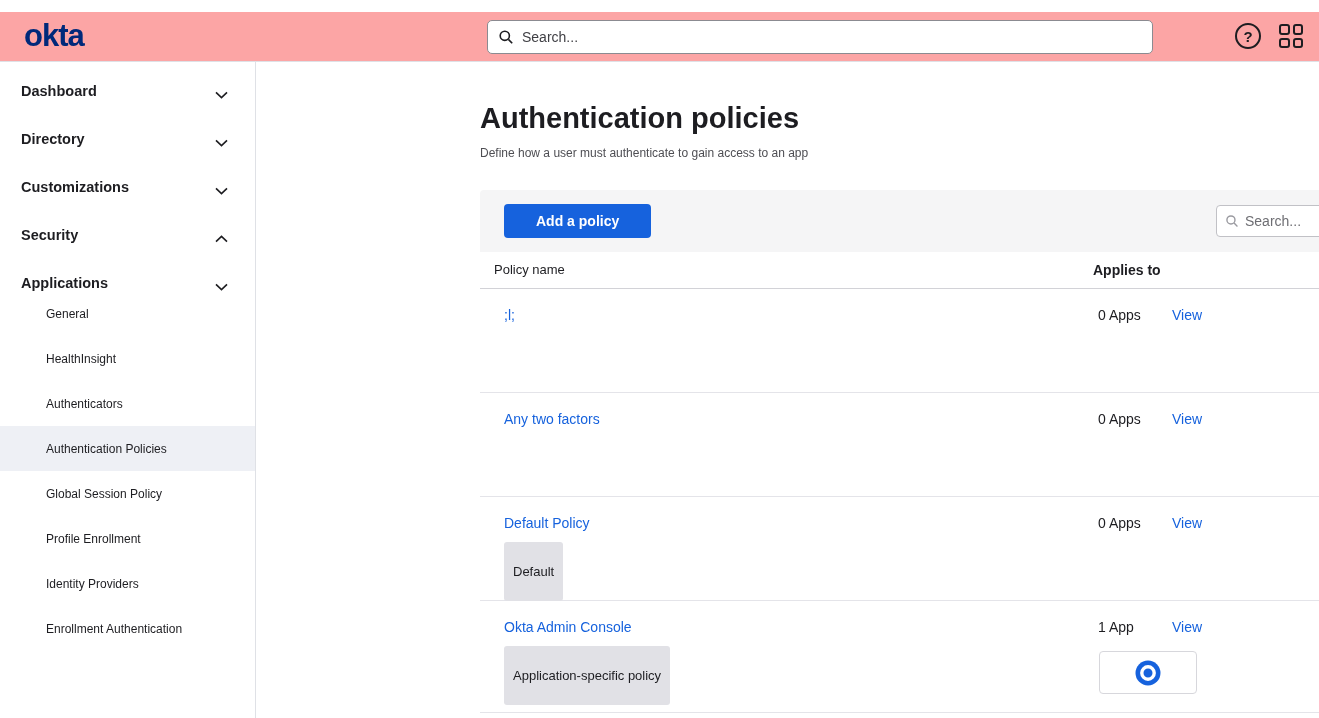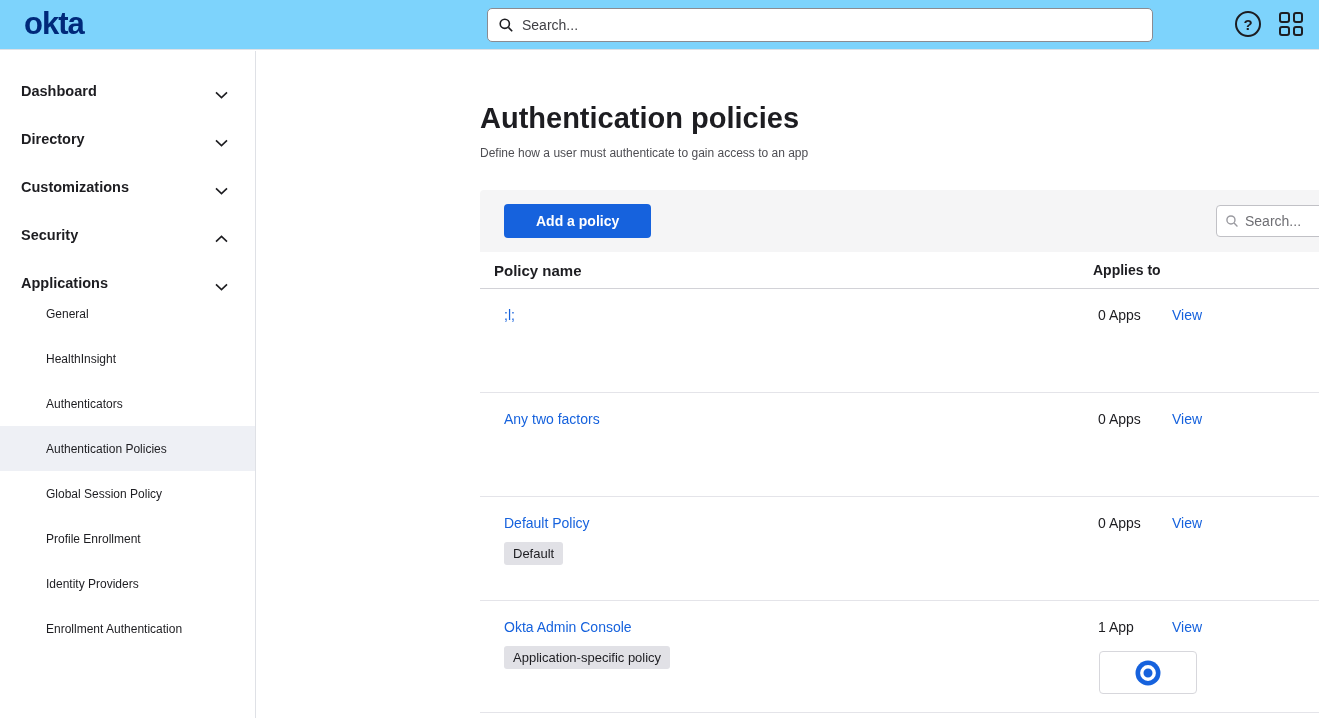--- a/index.html
+++ b/index.html
@@ -7,22 +7,22 @@
   body {
     font-family: "Liberation Sans", sans-serif;
     background: #ffffff;
     color: #1d1d21;
     overflow: hidden;
     position: relative;
   }
 
   
   .topbar {
-    position: absolute; top: 0; left: 0; width: 1319px; height: 50px;
-    background: #7dd3fc; border-bottom: 1px solid #dfe1e6; z-index: 5;
+    position: absolute; top: 12px; left: 0; width: 1319px; height: 50px;
+    background: #fca5a5; border-bottom: 1px solid #dfe1e6; z-index: 5;
   }
   .logo {
     position: absolute; left: 24px; top: 6px;
     font-size: 31px; font-weight: 700; letter-spacing: -1px; color: #00297a;
     cursor: pointer;
   }
   .global-search {
     position: absolute; left: 487px; top: 8px; width: 666px; height: 34px;
     border: 1px solid #8b8b91; border-radius: 5px; background: #fff;
     display: flex; align-items: center; padding: 0 10px; gap: 8px;
@@ -102,33 +102,33 @@
   .table-search input {
     flex: 1; border: none; outline: none; font-size: 14px; background: transparent;
     color: #1d1d21; font-family: "Liberation Sans", sans-serif; min-width: 0;
   }
   .table-search input::placeholder { color: #6e6e73; }
 
   .table-head {
     height: 37px; position: relative; background: #fff;
     border-bottom: 1px solid #d2d2d7;
   }
-  .th-name { position: absolute; left: 14px; top: 10px; font-size: 15px; font-weight: 700; }
+  .th-name { position: absolute; left: 14px; top: 10px; font-size: 13px; font-weight: 400; }
   .th-applies { position: absolute; left: 613px; top: 10px; font-size: 14px; font-weight: 700; }
 
   .row { position: relative; height: 104px; border-bottom: 1px solid #e4e4e9; background: #fff; }
   .row.tall { height: 112px; }
   .cell-name {
     position: absolute; left: 24px; top: 18px;
     font-size: 14px; font-weight: 500; color: #1662dd; cursor: pointer;
   }
   .badge {
     position: absolute; left: 24px; top: 45px;
     background: #e1e1e6; color: #1d1d21; font-size: 13px;
-    padding: 4px 9px; border-radius: 3px; white-space: nowrap;
+    padding: 22px 9px; border-radius: 3px; white-space: nowrap;
   }
   .cell-apps { position: absolute; left: 618px; top: 18px; font-size: 14px; color: #1d1d21; }
   .cell-view {
     position: absolute; left: 692px; top: 18px;
     font-size: 14px; font-weight: 500; color: #1662dd; cursor: pointer;
   }
   .app-icon-box {
     position: absolute; left: 619px; top: 50px; width: 98px; height: 43px;
     background: #fff; border: 1px solid #d7d7dc; border-radius: 4px;
     display: flex; align-items: center; justify-content: center; cursor: pointer;

